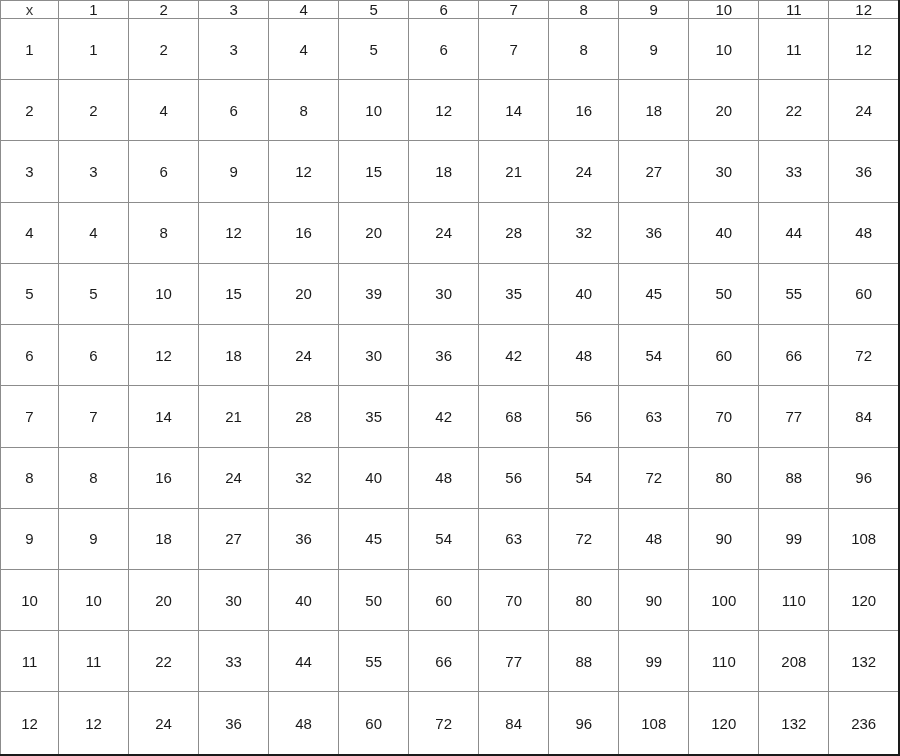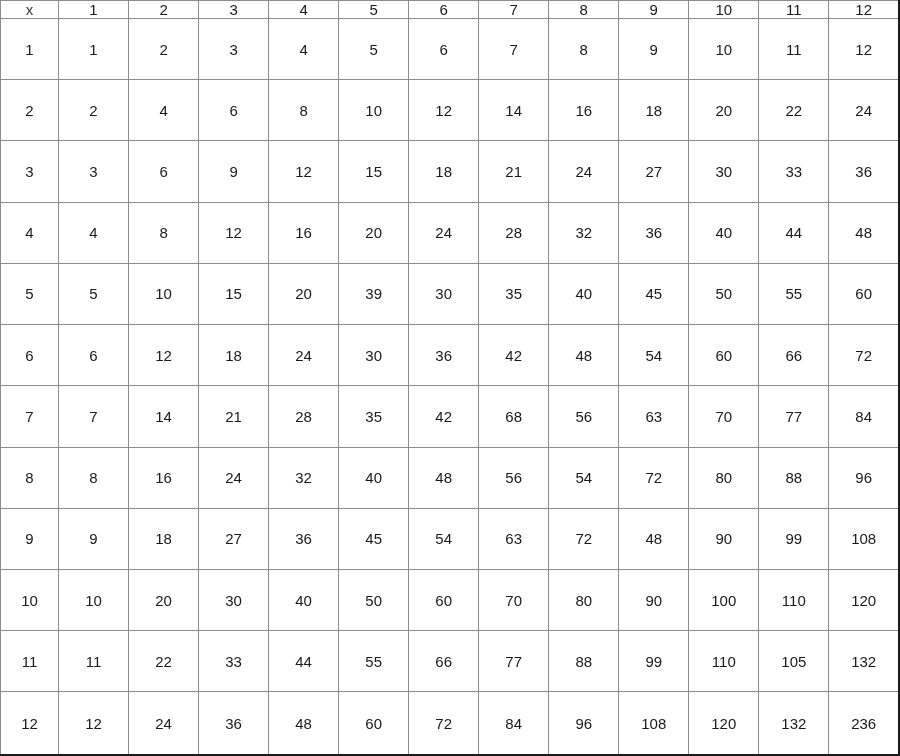--- a/index.html
+++ b/index.html
@@ -262,21 +262,21 @@
           <td class="body-cell">11</td>
           <td class="body-cell">22</td>
           <td class="body-cell">33</td>
           <td class="body-cell">44</td>
           <td class="body-cell">55</td>
           <td class="body-cell">66</td>
           <td class="body-cell">77</td>
           <td class="body-cell">88</td>
           <td class="body-cell">99</td>
           <td class="body-cell">110</td>
-          <td class="body-cell">105</td>
+          <td class="body-cell">208</td>
           <td class="body-cell last-col">132</td>
         </tr>
         <tr class="body-row last-row">
           <th class="row-head">12</th>
           <td class="body-cell">12</td>
           <td class="body-cell">24</td>
           <td class="body-cell">36</td>
           <td class="body-cell">48</td>
           <td class="body-cell">60</td>
           <td class="body-cell">72</td>

